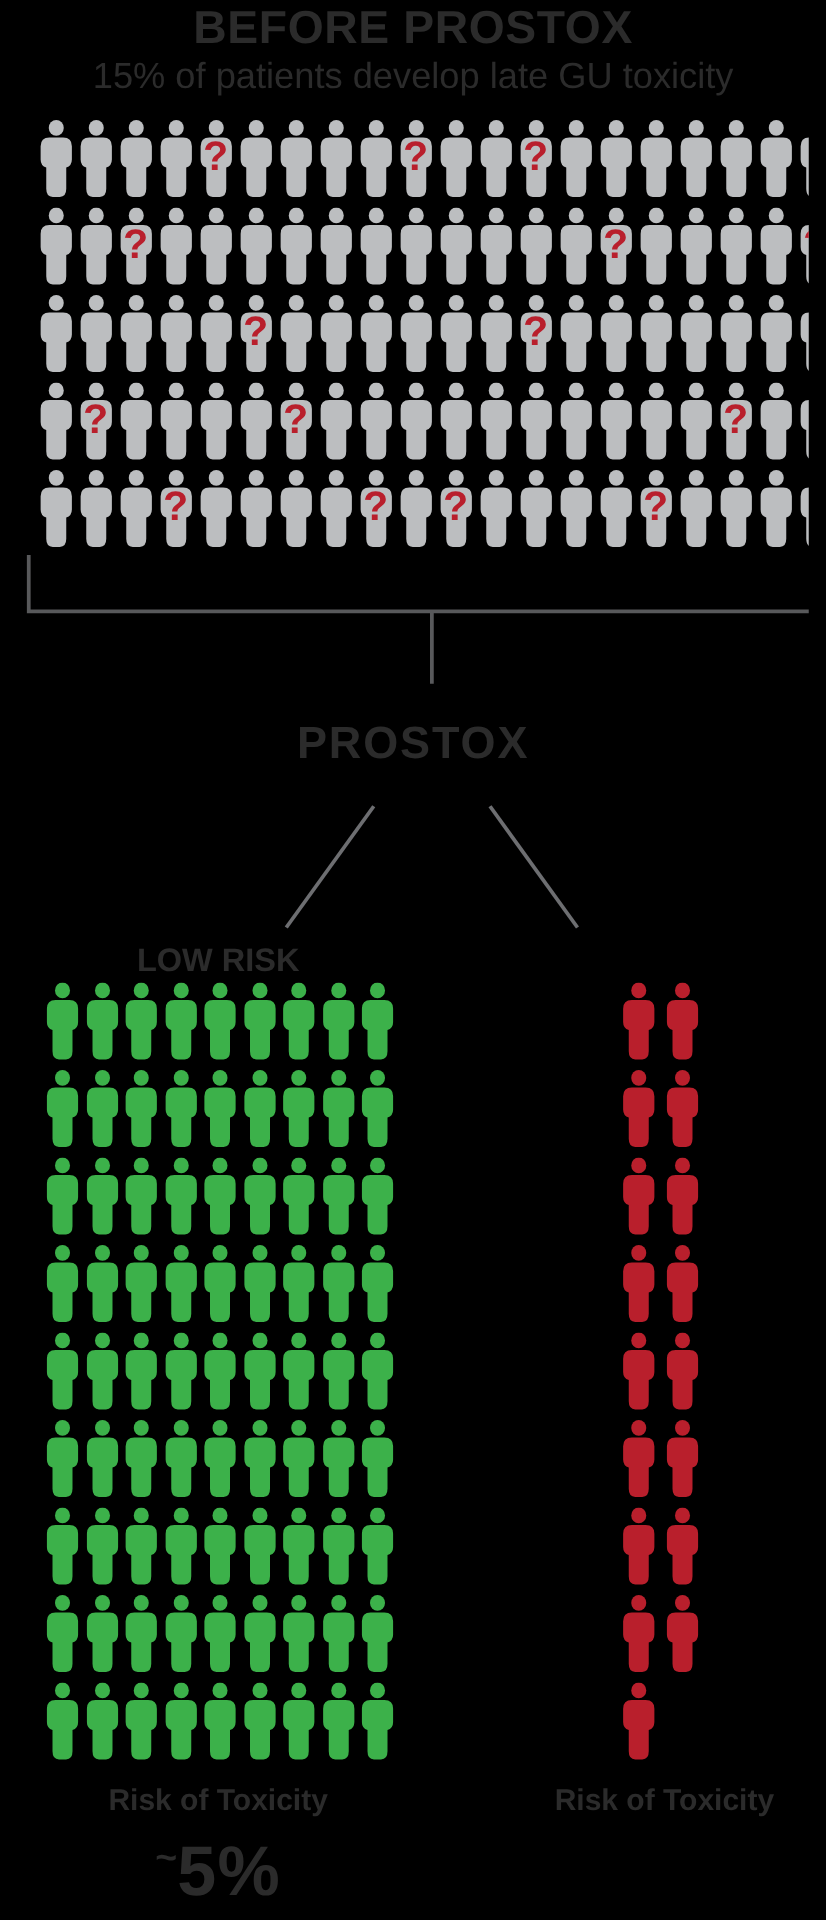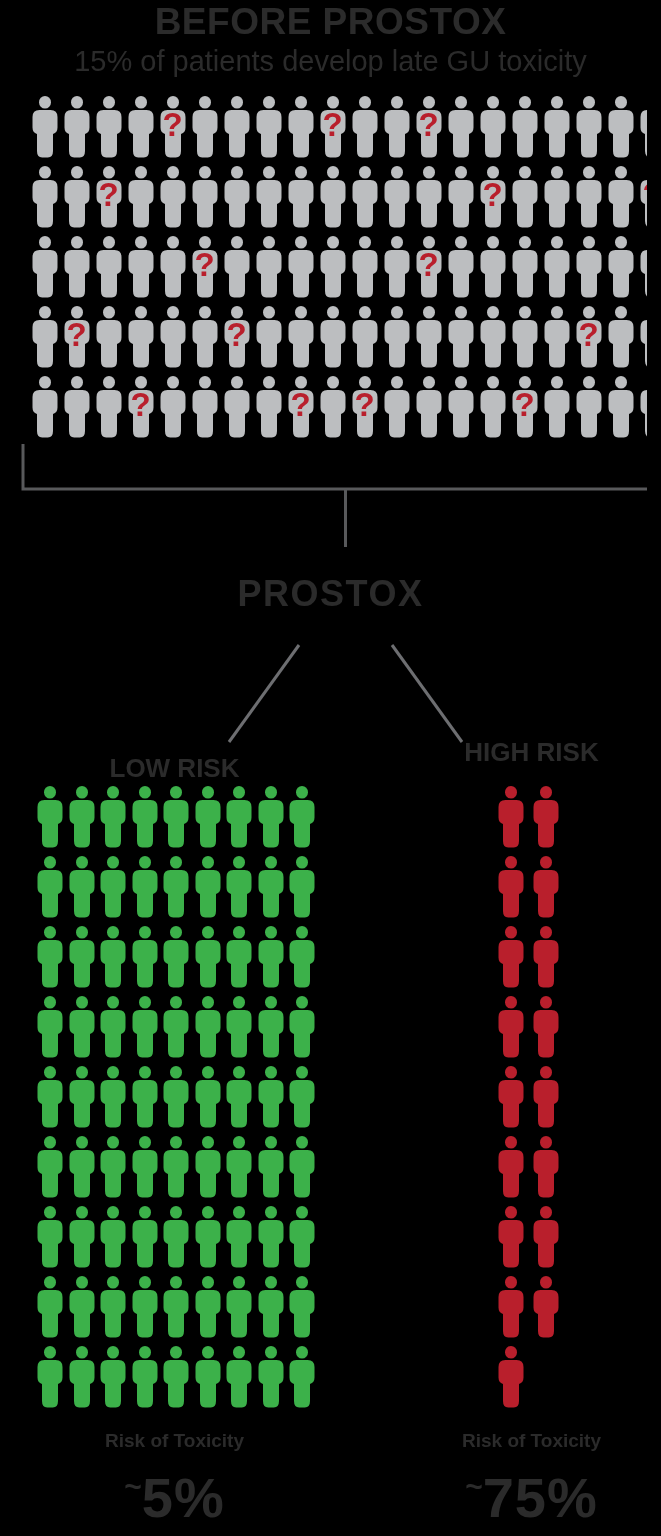--- a/index.html
+++ b/index.html
@@ -31,21 +31,21 @@
   .branch-label{
     position:absolute;top:576px;left:0;width:100%;text-align:center;
     font-size:36px;font-weight:800;letter-spacing:1.5px;line-height:36px;margin:0;
   }
   .risk-head{position:absolute;top:736px;text-align:center;font-size:26px;font-weight:800;line-height:32px;margin:0;}
   #low-head{left:16px;width:288px;margin-top:16px;}
   #high-head{left:424px;width:186px;}
   .risk-block{position:absolute;top:1426px;text-align:center;}
   #risk-left{left:16px;width:288px;}
   #risk-right{left:405px;width:224px;}
-  .risk-label{font-size:19px;font-weight:800;line-height:30px;}
+  .risk-label{font-size:24px;font-weight:800;line-height:30px;}
   .risk-value{font-size:56px;font-weight:800;line-height:62px;letter-spacing:1px;}
   .tilde{font-size:30px;font-weight:800;vertical-align:20px;letter-spacing:0;}
 </style>
 </head>
 <body>
 
 <div class="stage" style="--bg: #000000; --text: #2b2b2b; --qm: #b91f2c;">
 
   <svg class="hidden-defs" aria-hidden="true">
     <defs>
@@ -580,21 +580,20 @@
   <svg class="connectors" viewBox="0 0 661 1536" fill="none">
     <path id="bracket-path" d="M8 444 L8 489 L653 489 L653 444" stroke-width="3" stroke="#58595b"></path>
     <path id="stem-path" d="M330.5 489 L330.5 547" stroke-width="3" stroke="#58595b"></path>
     <path id="diag-left" d="M284 645 L214 742" stroke-width="3" stroke="#6d6e71"></path>
     <path id="diag-right" d="M377 645 L447 742" stroke-width="3" stroke="#6d6e71"></path>
   </svg>
 
   <p class="branch-label">PROSTOX</p>
 
   <p class="risk-head" id="low-head">LOW RISK</p>
-  <p class="risk-head" id="high-head">HIGH RISK</p>
 
   <div class="pgrid" id="grid-low" style="grid-template-columns: repeat(9, 31.5px);">
       <div class="cell">
         <svg class="person" viewBox="0 0 26 62" style="color:#3cb14a">
           <use href="#person-shape"></use>
         </svg>
       </div>
       <div class="cell">
         <svg class="person" viewBox="0 0 26 62" style="color:#3cb14a">
           <use href="#person-shape"></use>
@@ -1084,16 +1083,15 @@
       </div>
     </div>
 
   <div class="risk-block" id="risk-left">
     <div class="risk-label">Risk of Toxicity</div>
     <div class="risk-value"><span class="tilde">~</span><span>5%</span></div>
   </div>
 
   <div class="risk-block" id="risk-right">
     <div class="risk-label">Risk of Toxicity</div>
-    <div class="risk-value"><span class="tilde">~</span><span>75%</span></div>
   </div>
 
 </div>
 
 </body></html>

